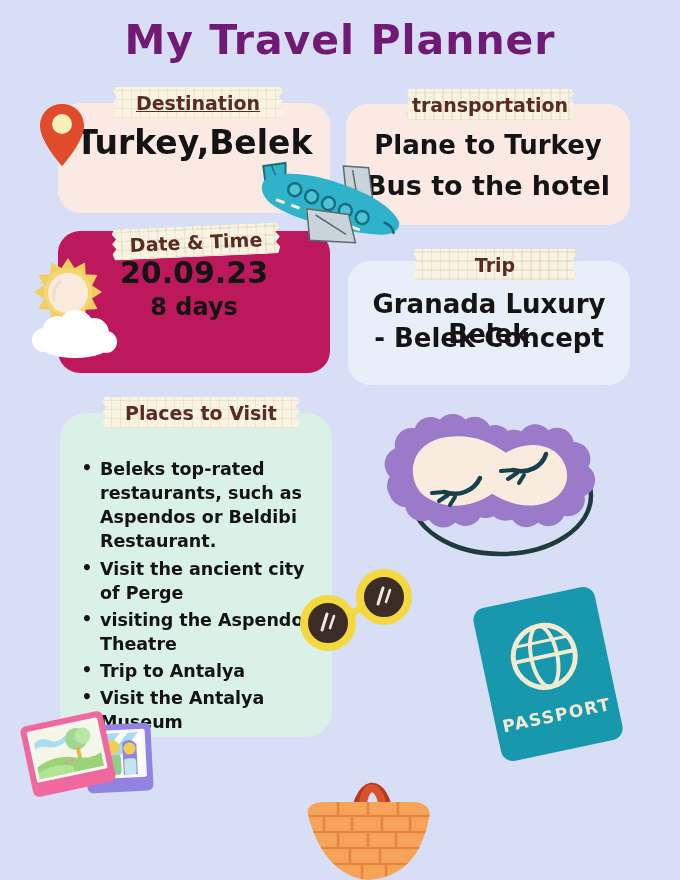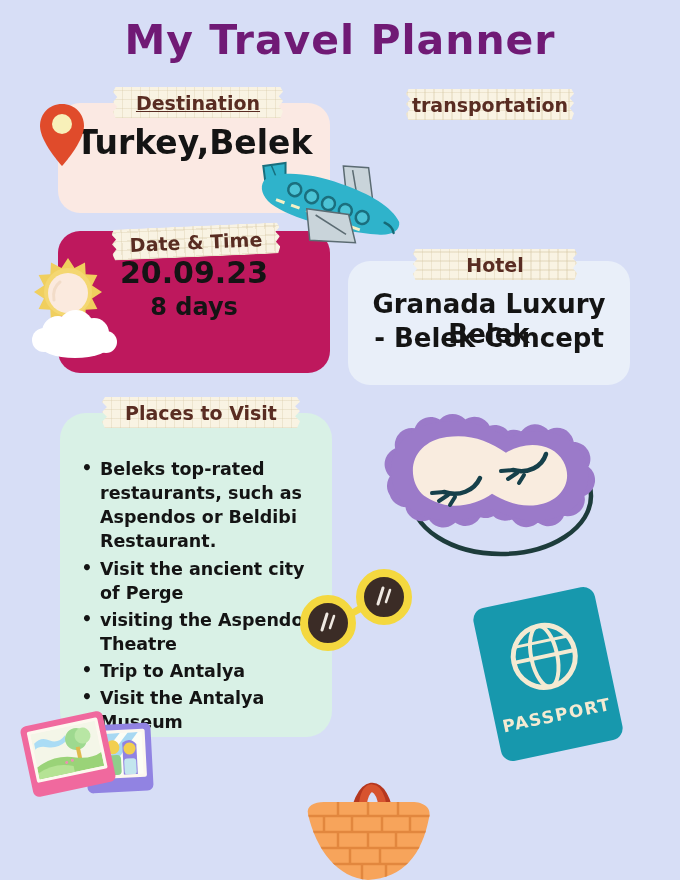--- a/index.html
+++ b/index.html
@@ -82,20 +82,24 @@
 
   <div class="card card-dest">
     <div class="card-text dest-value">Turkey,Belek</div>
   </div>
   <div class="tape tape-dest">Destination</div>
   <svg class="illus pin-icon" width="48" height="66" viewBox="0 0 48 66">
     <path d="M24 2 C11 2 2 12 2 24 C2 40 24 64 24 64 C24 64 46 40 46 24 C46 12 37 2 24 2 Z" fill="#e04b2b"></path>
     <circle cx="24" cy="22" r="10" fill="#f8f0b9"></circle>
   </svg>
 
+  <div class="card card-transp">
+    <div class="card-text transp-line1">Plane to Turkey</div>
+    <div class="card-text transp-line2">Bus to the hotel</div>
+  </div>
   <div class="tape tape-transp">transportation</div>
 
   <svg class="illus plane-icon" width="162" height="102" viewBox="0 0 162 102">
     <g transform="rotate(13 80 50)">
       <polygon points="6,26 27,18 32,40 13,45" fill="#2fb3cb" stroke="#176f7e" stroke-width="2"></polygon>
       <line x1="14" y1="24" x2="24" y2="38" stroke="#176f7e" stroke-width="1.5"></line>
       <polygon points="84,8 109,4 120,34 95,40" fill="#c9d4da" stroke="#5b6b72" stroke-width="1.5"></polygon>
       <line x1="94" y1="10" x2="104" y2="34" stroke="#5b6b72" stroke-width="1.5"></line>
       <path d="M10,40 C20,27 52,22 86,26 C116,29 141,37 151,50 C154,58 147,65 133,67 C95,73 45,71 22,61 C12,56 7,48 10,40 Z" fill="#2fb3cb"></path>
       <circle cx="42" cy="42" r="6.5" fill="#4cc4d6" stroke="#1a6f7e" stroke-width="2.5"></circle>
@@ -125,21 +129,21 @@
     <circle cx="50" cy="72" r="18" fill="#ffffff"></circle>
     <circle cx="68" cy="77" r="15" fill="#ffffff"></circle>
     <circle cx="80" cy="86" r="11" fill="#ffffff"></circle>
     <ellipse cx="49" cy="88" rx="36" ry="14" fill="#ffffff"></ellipse>
   </svg>
 
   <div class="card card-hotel">
     <div class="card-text hotel-line1">Granada Luxury Belek</div>
     <div class="card-text hotel-line2">- Belek Concept</div>
   </div>
-  <div class="tape tape-hotel">Hotel</div>
+  <div class="tape tape-hotel">Trip</div>
 
   <div class="card card-places">
     <ul class="places-list">
       <li>
           <span class="dot">•</span>
           <span class="li-text">Beleks top-rated restaurants, such as Aspendos or Beldibi Restaurant.</span>
         </li>
       <li>
           <span class="dot">•</span>
           <span class="li-text">Visit the ancient city of Perge</span>

